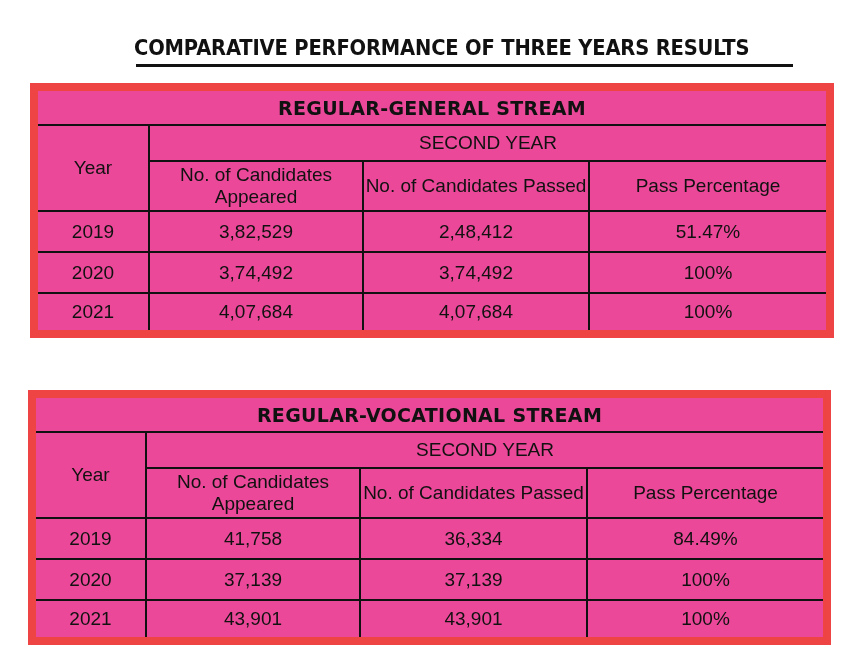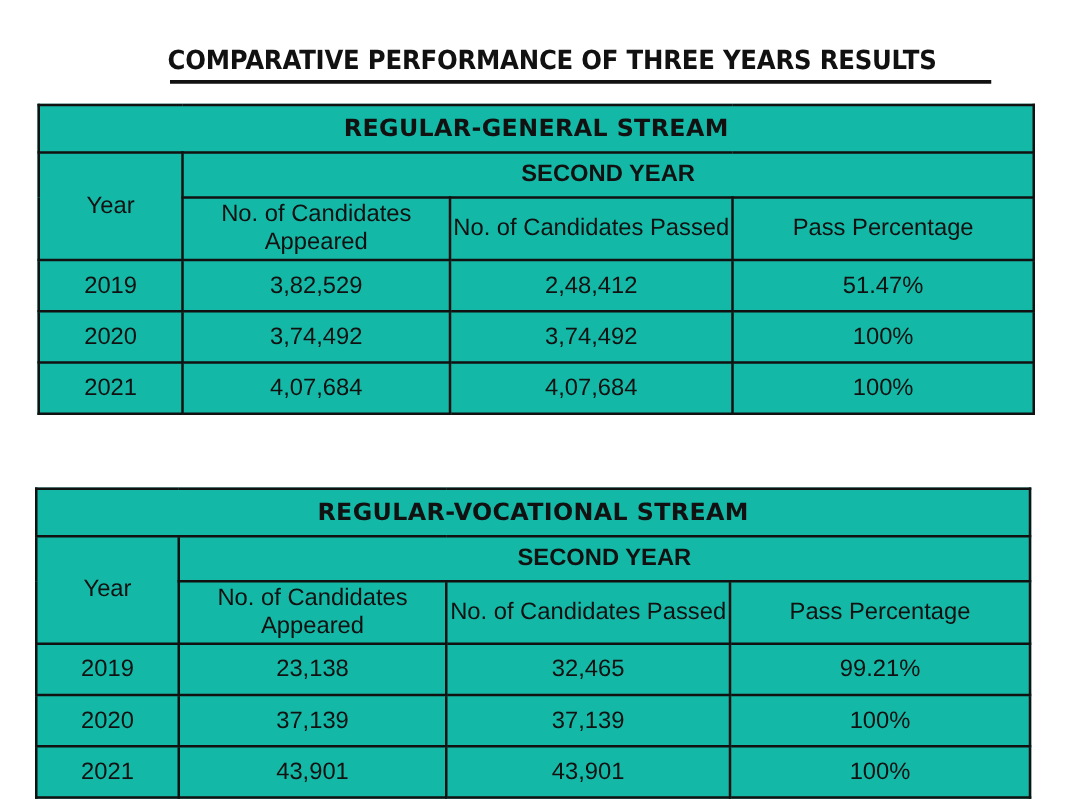--- a/index.html
+++ b/index.html
@@ -34,42 +34,42 @@
       left: 136px;
       top: 64px;
       width: 657px;
       height: 3px;
       background: #111111;
     }
     table.results {
       position: absolute;
       border-collapse: collapse;
       table-layout: fixed;
-      border: 2px solid #ef4444;
-      background: #14b8a6;
+      border: 8px solid #ef4444;
+      background: #ec4899;
     }
     table.results td {
       border: 2px solid #111111;
       text-align: center;
       vertical-align: middle;
       padding: 0;
       font-size: 19px;
       line-height: 22px;
     }
     .t1 { left: 30px; top: 83px; width: 796px; }
     .t2 { left: 28px; top: 390px; width: 795px; }
 
     td.stream-title {
       font-family: "DejaVu Sans", sans-serif;
       font-weight: bold;
       font-size: 19px;
       letter-spacing: 0.3px;
     }
     td.group-title {
-      font-weight: bold;
+      font-weight: normal;
       font-size: 20px;
     }
     td.col-head {
       font-size: 19px;
       line-height: 23px;
     }
     tr.bold td { font-weight: normal; }
 
     .r-title { height: 38px; }
     .r-group { height: 36px; }
@@ -138,23 +138,23 @@
     <td rowspan="2" class="col-head">Year</td>
     <td colspan="3" class="group-title">SECOND YEAR</td>
   </tr>
   <tr class="r-head">
     <td class="col-head">No. of Candidates Appeared</td>
     <td class="col-head">No. of Candidates Passed</td>
     <td class="col-head">Pass Percentage</td>
   </tr>
   <tr class="r-data">
     <td>2019</td>
-    <td>23,138</td>
-    <td>32,465</td>
-    <td>99.21%</td>
+    <td>41,758</td>
+    <td>36,334</td>
+    <td>84.49%</td>
   </tr>
   <tr class="r-data">
     <td>2020</td>
     <td>37,139</td>
     <td>37,139</td>
     <td>100%</td>
   </tr>
   <tr class="r-data bold">
     <td>2021</td>
     <td>43,901</td>

